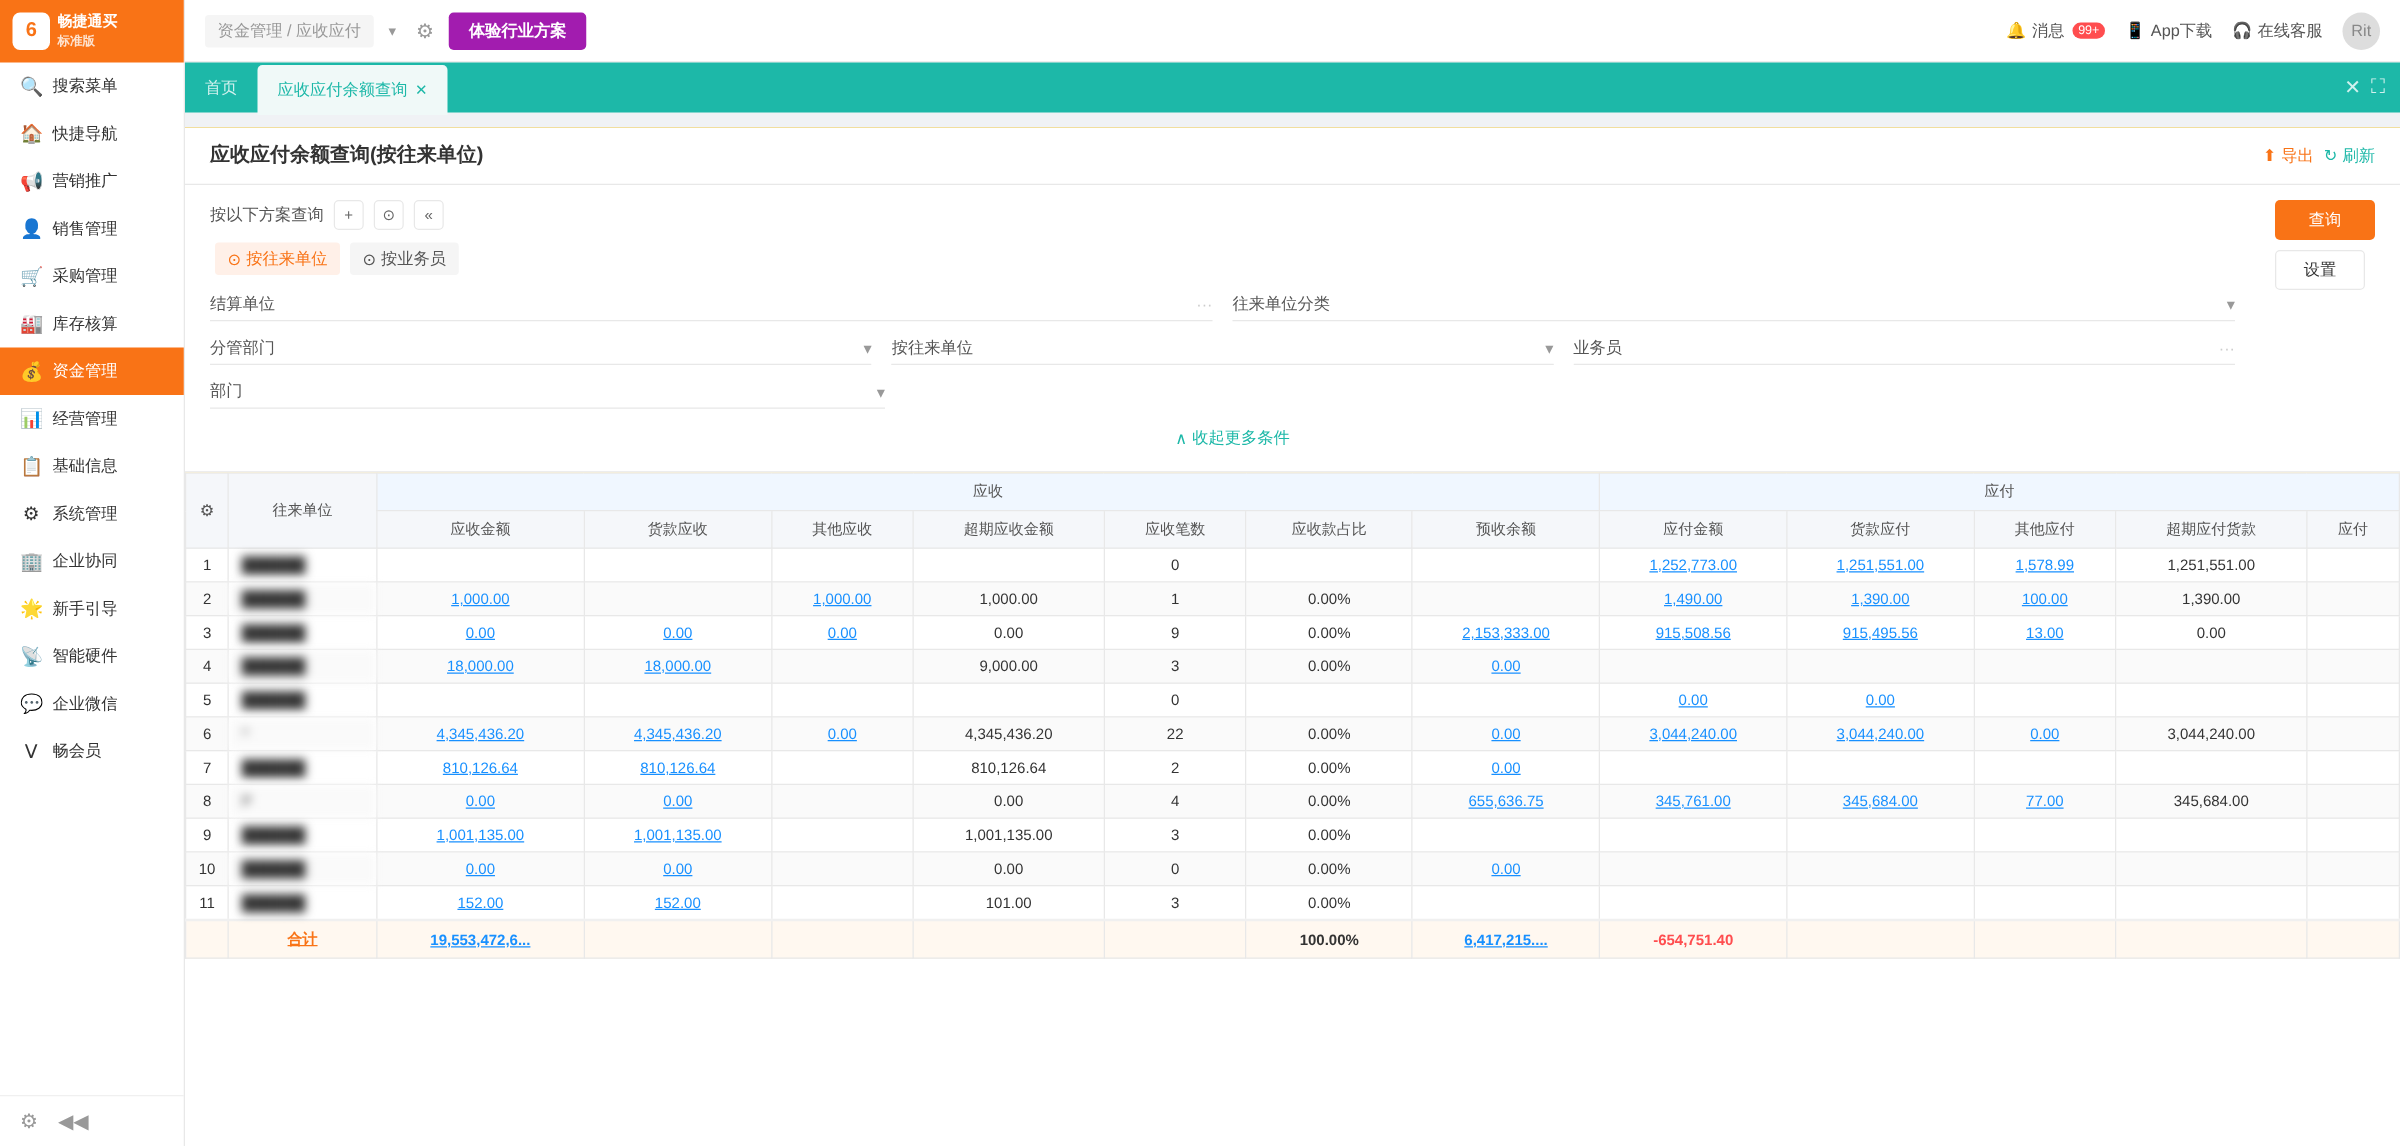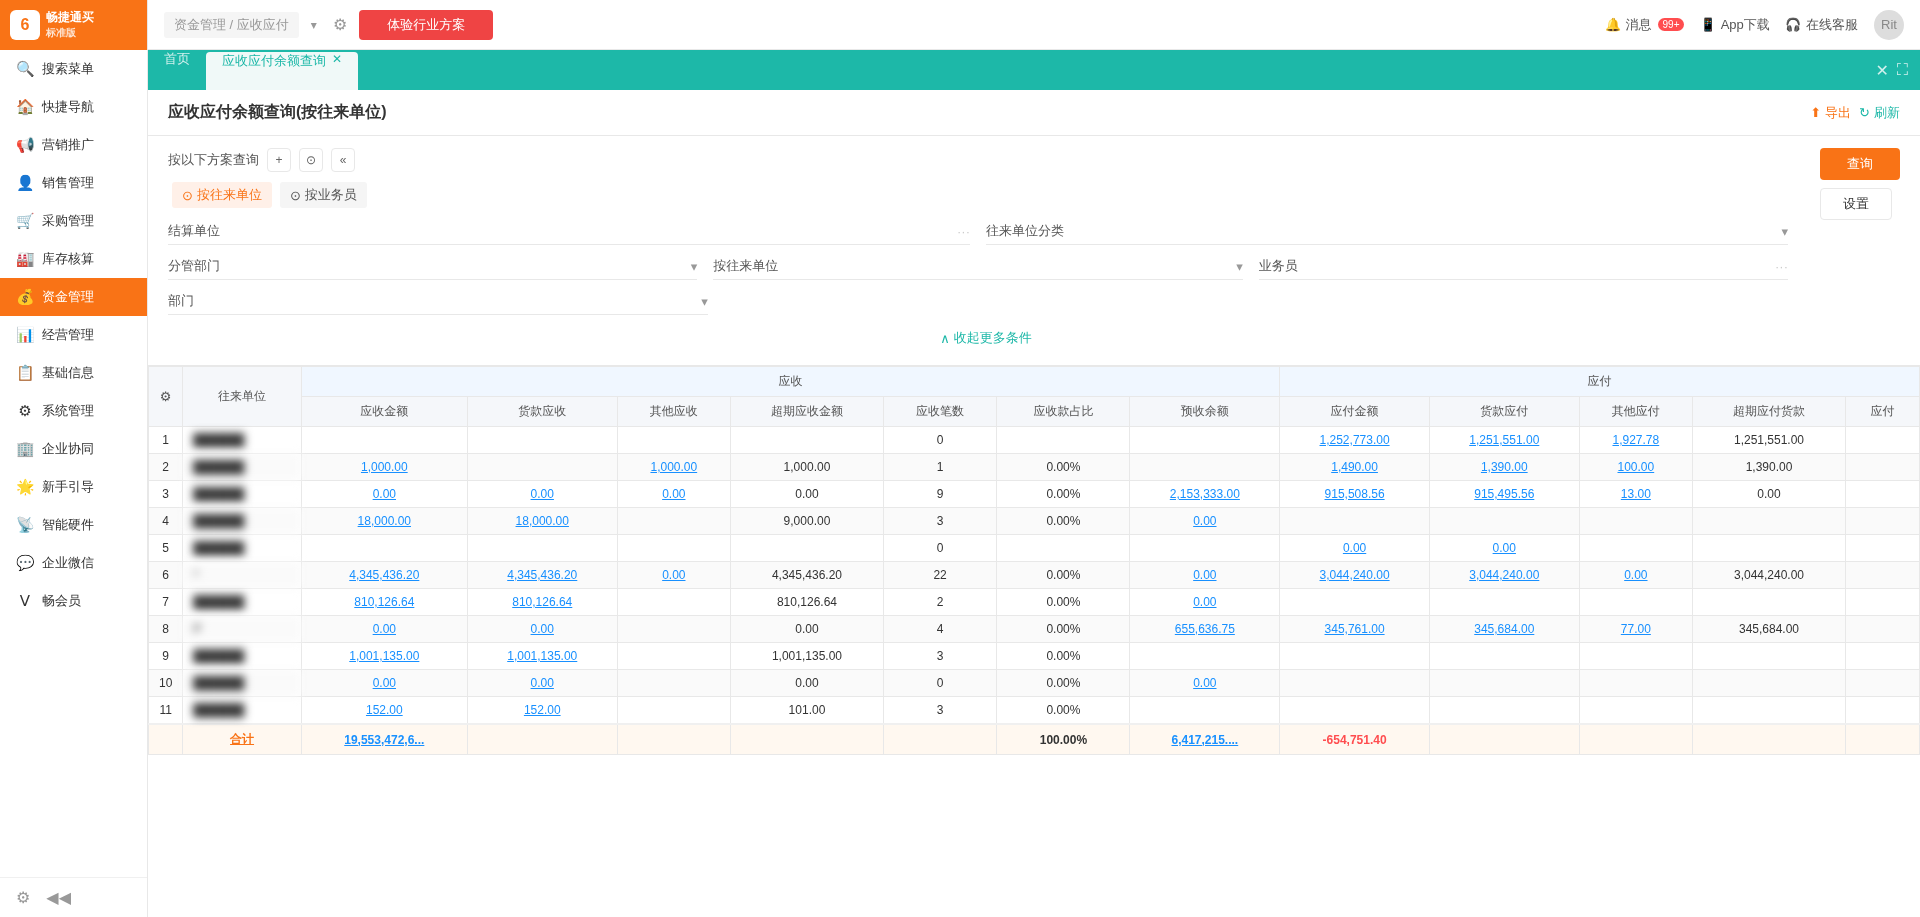--- a/index.html
+++ b/index.html
@@ -18,36 +18,36 @@
     .sidebar-bottom-icon { font-size: 16px; cursor: pointer; color: #999; }
 
     
     .main { flex: 1; display: flex; flex-direction: column; height: 917px; overflow: hidden; }
 
     
     .topnav { height: 50px; background: #fff; border-bottom: 1px solid #e8e8e8; display: flex; align-items: center; padding: 0 16px; gap: 12px; }
     .topnav-breadcrumb { color: #999; font-size: 12px; background: #f5f5f5; padding: 4px 10px; border-radius: 3px; display: flex; gap: 4px; }
     .topnav-chevron { color: #999; font-size: 12px; cursor: pointer; }
     .topnav-gear { color: #999; font-size: 16px; cursor: pointer; margin-left: 4px; }
-    .topnav-btn { background: #ef4444; color: white; border: none; padding: 6px 28px; border-radius: 4px; cursor: pointer; font-size: 13px; }
+    .topnav-btn { background: #a21caf; color: white; border: none; padding: 6px 16px; border-radius: 4px; cursor: pointer; font-size: 13px; font-weight: bold; }
     .topnav-right { margin-left: auto; display: flex; align-items: center; gap: 16px; color: #555; }
     .topnav-right-item { display: flex; align-items: center; gap: 4px; cursor: pointer; font-size: 13px; }
     .badge-red { background: #ff4d4f; color: white; font-size: 10px; padding: 1px 5px; border-radius: 10px; margin-left: 2px; }
     .topnav-avatar { width: 30px; height: 30px; background: #ddd; border-radius: 50%; overflow: hidden; display: flex; align-items: center; justify-content: center; color: #888; font-size: 11px; }
 
     
     .tabbar { height: 40px; background: #1db8a8; display: flex; align-items: center; padding: 0; }
-    .tab { padding: 0 16px; height: 40px; display: flex; cursor: pointer; color: rgba(255,255,255,0.8); font-size: 13px; gap: 6px; }
+    .tab { padding: 0 16px; height: 40px; display: flex; align-items: center; cursor: pointer; color: rgba(255,255,255,0.8); font-size: 13px; gap: 6px; }
     .tab.active { background: #f0f9f8; color: #1db8a8; border-radius: 4px 4px 0 0; margin-top: 4px; }
     .tab-close { cursor: pointer; font-size: 12px; color: #1db8a8; }
     .tabbar-actions { margin-left: auto; display: flex; gap: 8px; padding-right: 12px; }
     .tabbar-action-icon { color: rgba(255,255,255,0.8); font-size: 16px; cursor: pointer; }
 
     
-    .content { flex: 1; background: #eab308; overflow: hidden; display: flex; flex-direction: column; }
+    .content { flex: 1; background: #eab308; overflow: hidden; display: flex; flex-direction: column; margin-top: 12px; }
     .page-header { background: #fff; padding: 12px 20px 0; border-bottom: 1px solid #e8e8e8; display: flex; align-items: center; justify-content: space-between; }
     .page-title { font-size: 16px; font-weight: bold; color: #333; padding-bottom: 12px; }
     .page-header-actions { display: flex; gap: 8px; padding-bottom: 12px; }
     .btn-export { display: flex; align-items: center; gap: 4px; color: #f97316; cursor: pointer; font-size: 13px; }
     .btn-refresh { display: flex; align-items: center; gap: 4px; color: #1db8a8; cursor: pointer; font-size: 13px; }
 
     
     .filter-area { background: #fff; padding: 12px 20px; border-bottom: 1px solid #e8e8e8; }
     .filter-top { display: flex; align-items: center; gap: 8px; margin-bottom: 10px; }
     .filter-label { color: #555; font-size: 13px; }
@@ -334,21 +334,21 @@
               <td class="col-name blurred">██████</td>
               <td></td>
               <td></td>
               <td></td>
               <td></td>
               <td>0</td>
               <td></td>
               <td></td>
               <td class="link">1,252,773.00</td>
               <td class="link">1,251,551.00</td>
-              <td class="link">1,927.78</td>
+              <td class="link">1,578.99</td>
               <td>1,251,551.00</td>
               <td></td>
             </tr>
             <tr>
               <td>2</td>
               <td class="col-name blurred">██████</td>
               <td class="link">1,000.00</td>
               <td></td>
               <td class="link">1,000.00</td>
               <td>1,000.00</td>

